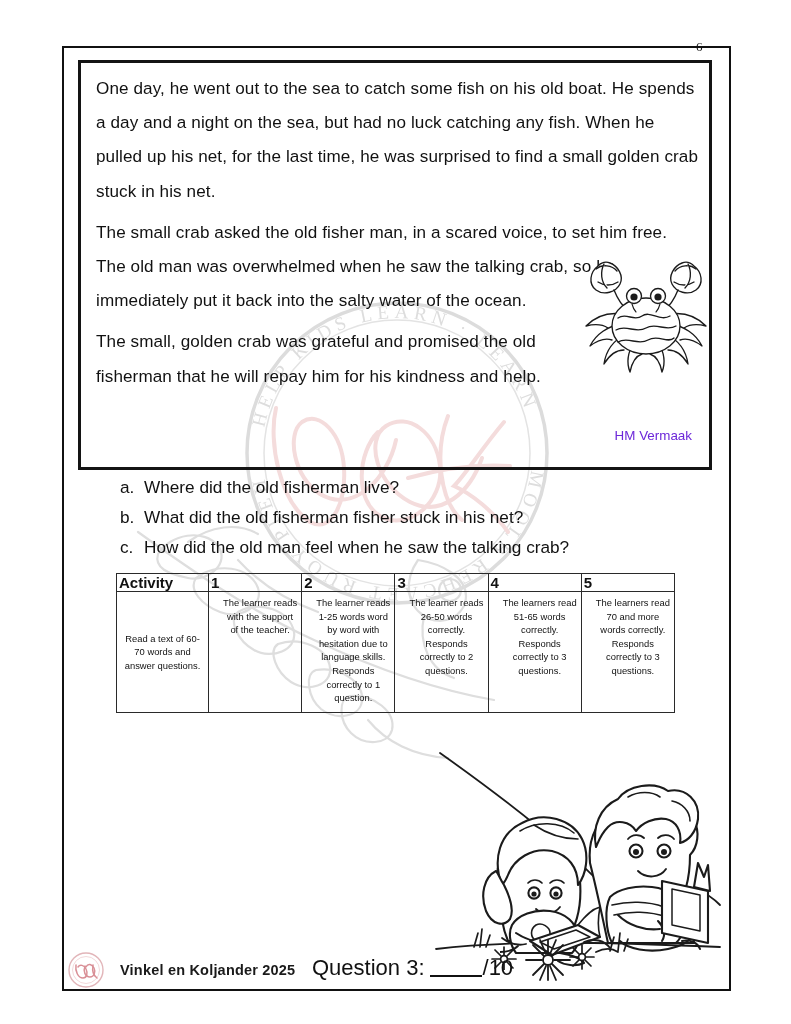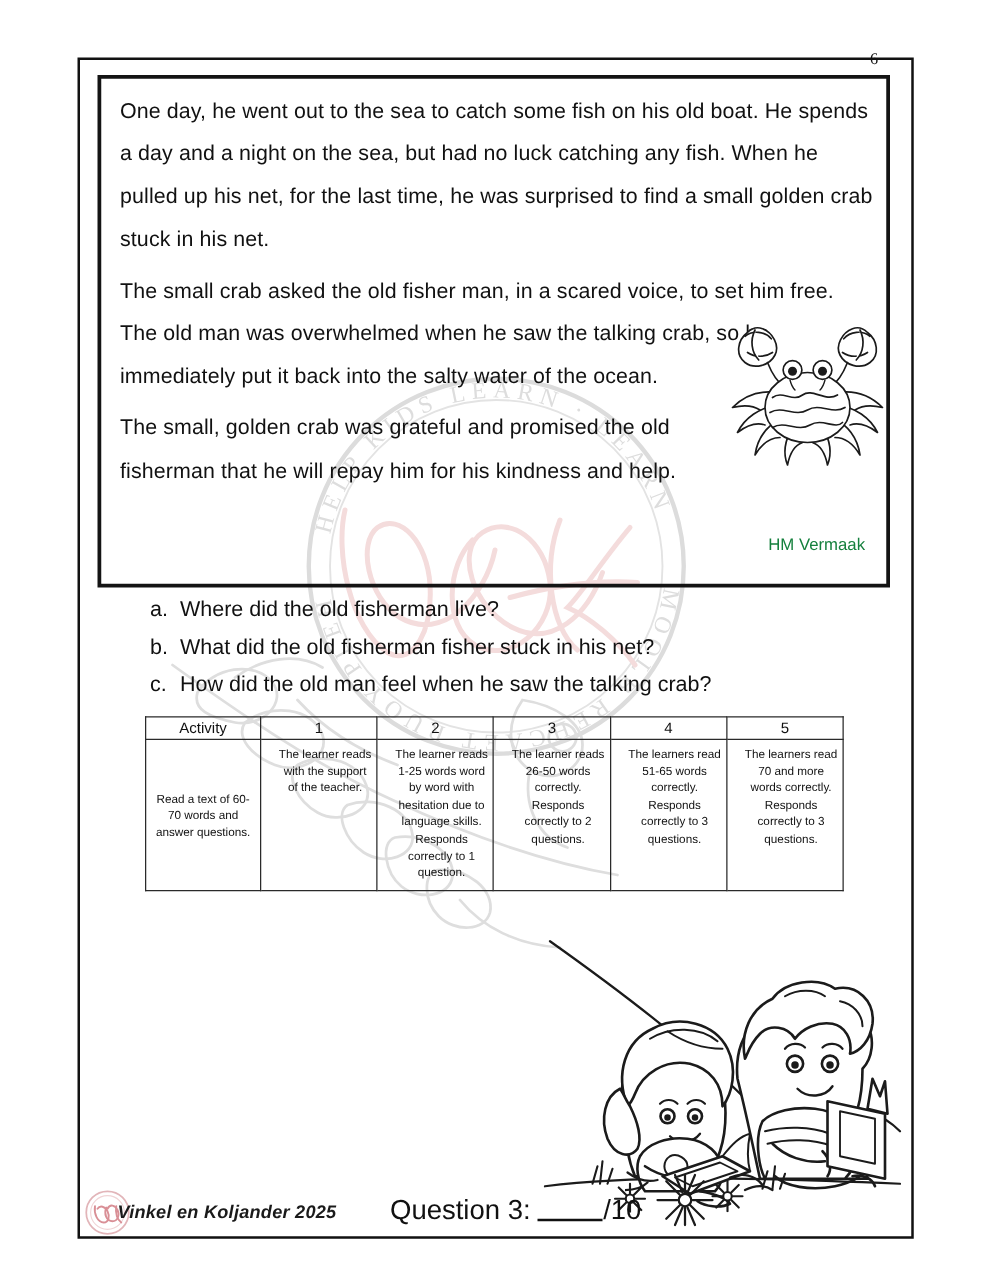--- a/index.html
+++ b/index.html
@@ -102,21 +102,21 @@
   .para.p2 { width: 604px; }
   .para.p3 { width: 512px; }
   .para.p4 { width: 604px; }
 
   #byline {
     position: absolute;
     right: 8px;
     top: 356px;
     font-family: "Liberation Sans", sans-serif;
     font-size: 13.4px;
-    color: #15803d;
+    color: #6d28d9;
   }
 
   
   #crab {
     position: absolute;
     left: 578px;
     top: 252px;
     width: 136px;
     height: 124px;
     pointer-events: none;
@@ -167,24 +167,24 @@
 
   #rubric .tbl-title {
     font-size: 9.2px;
     text-align: center;
     padding: 2.5px 2px 2.5px 2px;
     font-weight: 400;
     line-height: 11px;
   }
 
   #rubric .hdr {
-    font-size: 12px;
-    text-align: center;
+    font-size: 15px;
+    text-align: left;
     padding: 3px 2px;
-    font-weight: 400;
+    font-weight: 700;
     line-height: 11px;
   }
 
   #rubric .activity-cell {
     font-size: 9.4px;
     text-align: center;
     vertical-align: middle;
     padding: 5px 5px;
     line-height: 13.5px;
     margin-top: 28px;
@@ -215,28 +215,27 @@
   #footer-logo {
     position: absolute;
     left: 67px;
     top: 951px;
     width: 38px;
     height: 38px;
   }
 
   #footer-credit {
     position: absolute;
-    left: 94px;
+    left: 120px;
     top: 962px;
     font-family: "Liberation Sans", sans-serif;
     font-size: 14.5px;
     font-weight: 700;
     letter-spacing: 0.2px;
     color: #1a1a1a;
-    font-style: italic;
   }
 
   #footer-question {
     position: absolute;
     left: 312px;
     top: 955px;
     font-family: "Liberation Sans", sans-serif;
     font-size: 22px;
     color: #111111;
     white-space: nowrap;

